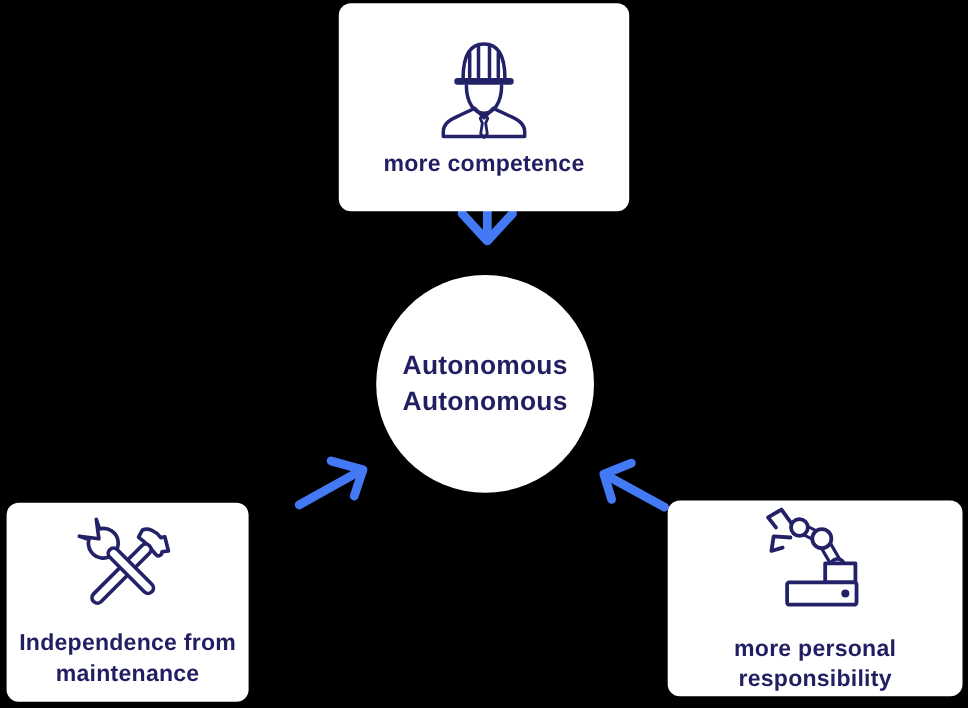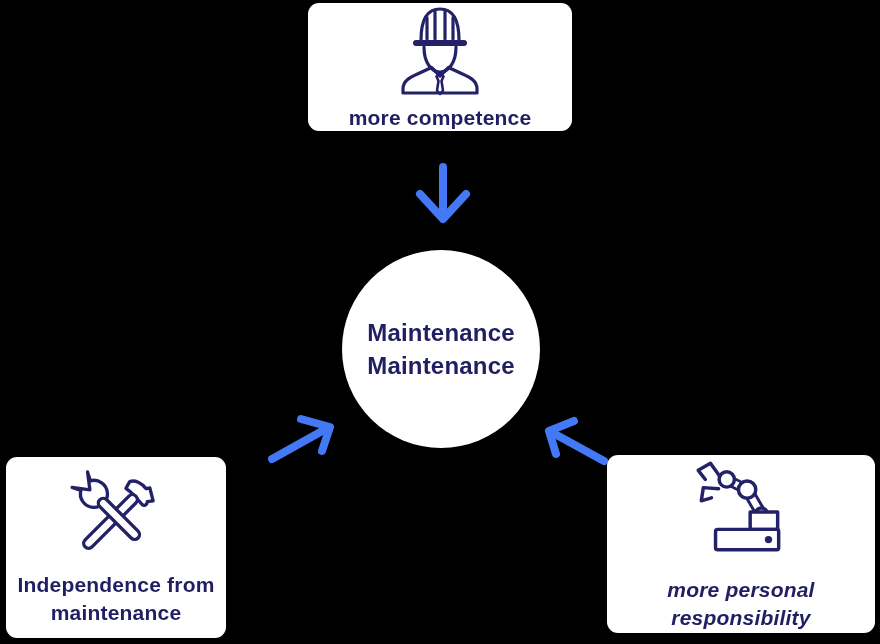--- a/index.html
+++ b/index.html
@@ -8,26 +8,26 @@
     overflow:hidden;font-family:"Liberation Sans",sans-serif;
   }
   .node{
     position:absolute;background:#fff;border-radius:11px;
     display:flex;flex-direction:column;align-items:center;justify-content:center;
   }
   .node-label{
     color:#211e62;font-weight:700;font-size:21px;line-height:1.32;
     text-align:center;letter-spacing:.2px;
   }
-  #node-top{left:308px;top:3px;width:264px;height:128px;}
+  #node-top{left:308px;top:3px;width:264px;height:189px;}
   #node-top .node-label{max-width:240px;margin-top:6px;}
   #node-left{left:6px;top:457px;width:220px;height:181px;}
   #node-left .node-label{max-width:232px;margin-top:4px;}
   #node-right{left:607px;top:455px;width:268px;height:178px;}
-  #node-right .node-label{max-width:208px;margin-top:16px;font-style:italic;}
+  #node-right .node-label{max-width:208px;margin-top:16px;}
   .center-circle{
     position:absolute;left:342px;top:250px;width:198px;height:198px;
     border-radius:50%;background:#fff;
     display:flex;align-items:center;justify-content:center;
   }
   .center-label{
     color:#211e62;font-weight:700;font-size:24px;line-height:1.38;
     text-align:center;max-width:172px;letter-spacing:.2px;
   }
   .arrows{position:absolute;left:0;top:0;width:880px;height:644px;pointer-events:none;}
@@ -62,21 +62,21 @@
         <line x1="26" y1="41" x2="74" y2="41" stroke-width="6"></line>
         <path d="M34,45 C34,60 41,70 50,70 C59,70 66,60 66,45"></path>
         <path d="M13,91 L13,87 C13,79 19.5,75.5 28,71.8 L41.5,65.5 L50,74 L58.5,65.5 L72,71.8 C80.5,75.5 87,79 87,87 L87,91 Z"></path>
         <path d="M46.5,74.5 L50,71 L53.5,74.5 L51.5,79 L53,88.5 L50,92 L47,88.5 L48.5,79 Z" stroke-width="2.6"></path>
       </svg>
     </span>
     <div class="node-label">more competence</div>
   </div>
 
   <div class="center-circle">
-    <div class="center-label">Maintenance Maintenance</div>
+    <div class="center-label">Autonomous Autonomous</div>
   </div>
 
   <div class="node" id="node-left">
     <span>
       <svg class="icon-svg" width="104" height="98" viewBox="0 0 100 94">
         <g transform="rotate(45 50 45)" stroke="#232268" stroke-width="3.2" stroke-linejoin="round" stroke-linecap="round">
 
           <path d="M38,19.5 L36,12.5 C38,7.5 45,5 52,6 L54,3 L65,9.5 L61.5,14 C63.5,15.5 63,19.5 60,19.5 L50,18.8 C45.5,18.4 42,18.8 38,19.5 Z" fill="#fff"></path>
           <rect x="45.3" y="18" width="9.4" height="69" rx="4.7" fill="#fff"></rect>
 

